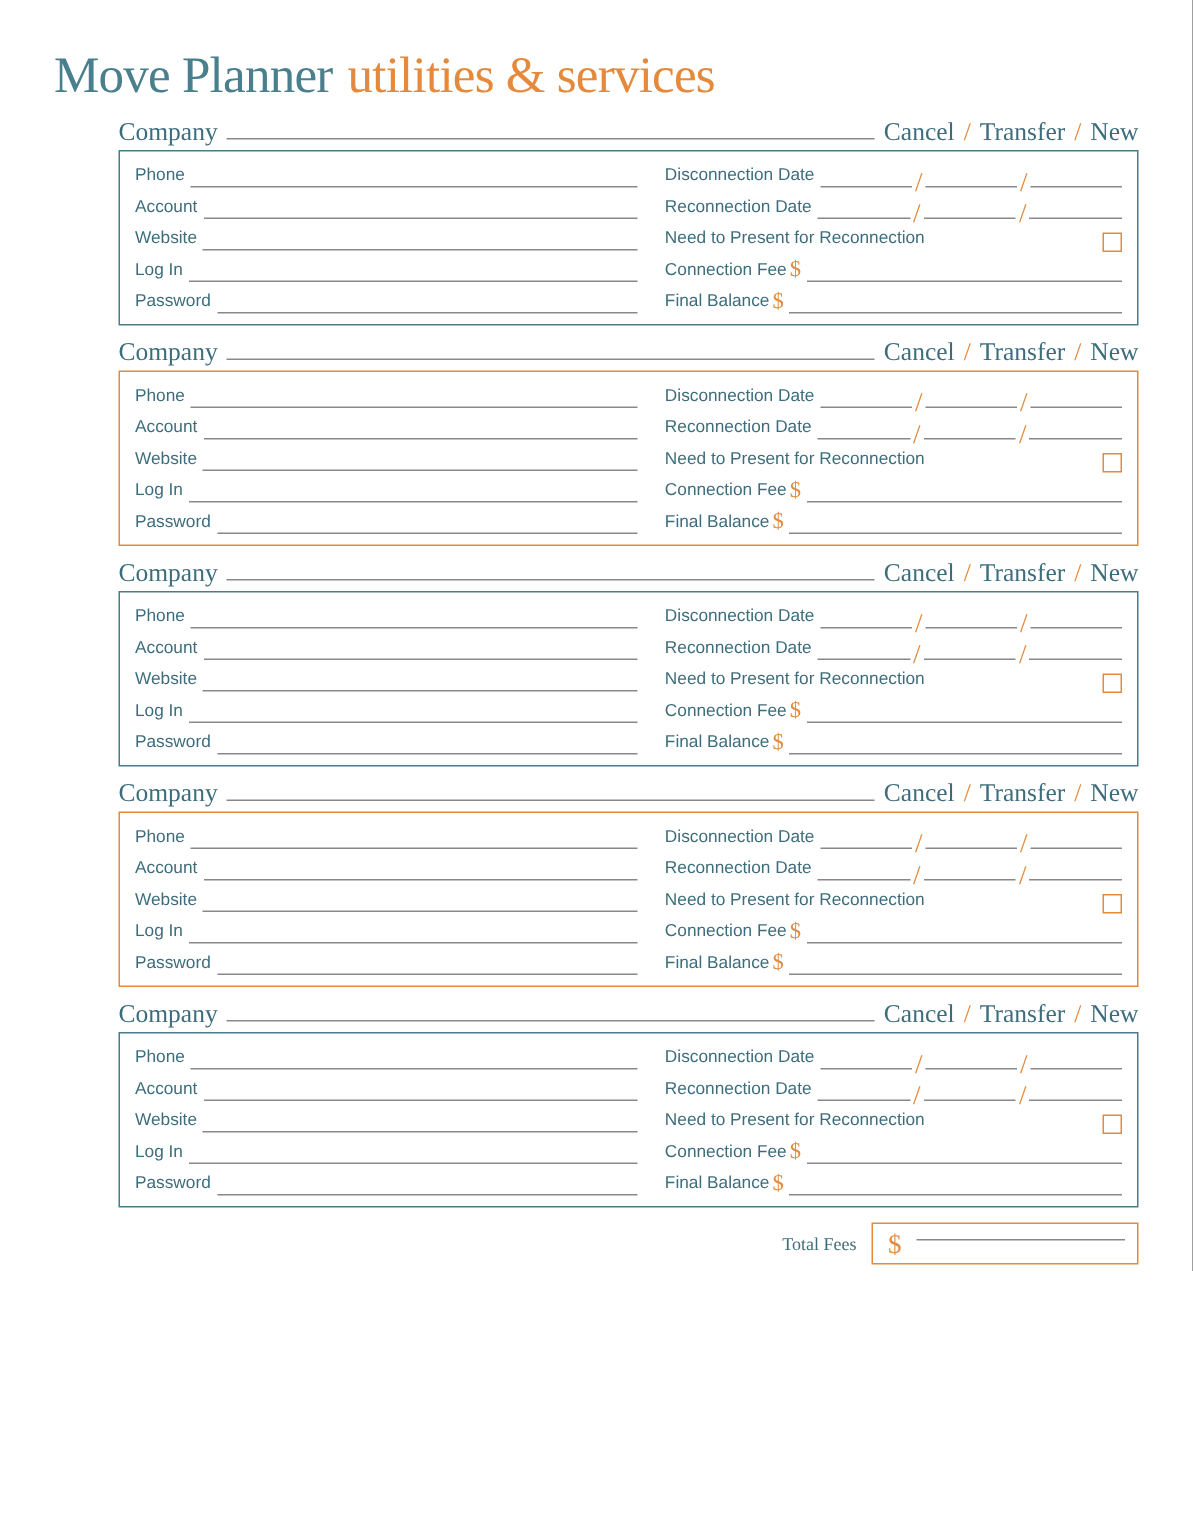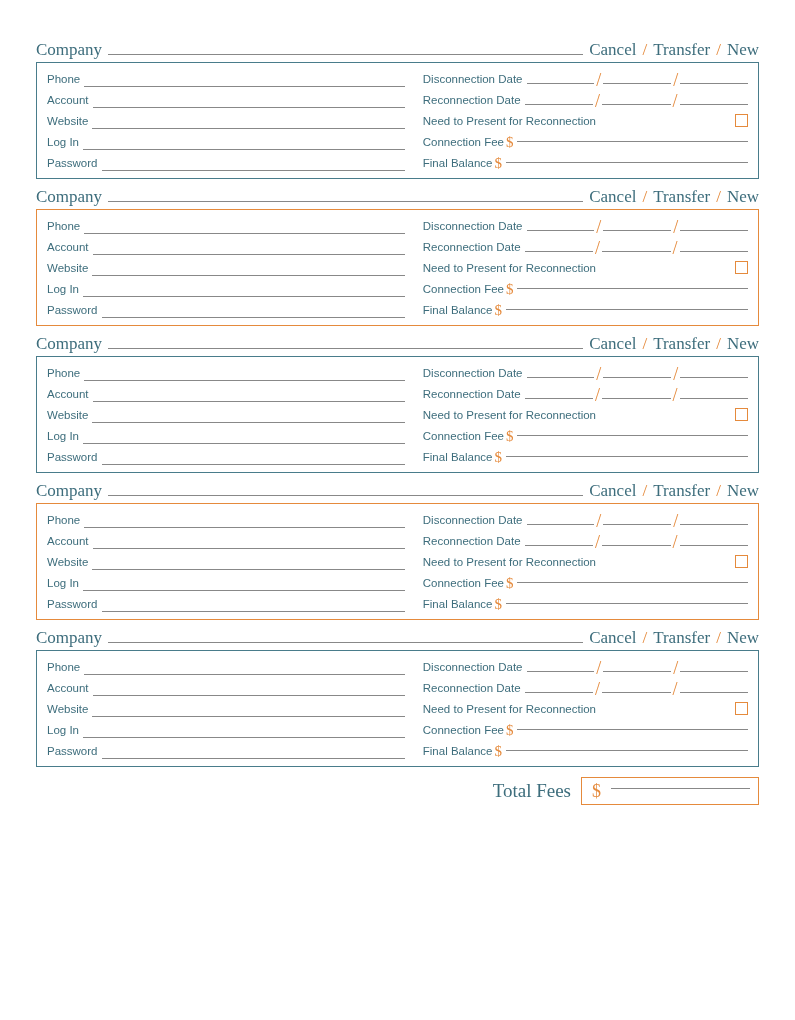--- a/index.html
+++ b/index.html
@@ -23,20 +23,21 @@
     display: flex;
     gap: 10px;
     align-items: baseline;
     font-size: 34px;
     letter-spacing: -0.5px;
   }
   .title .teal { color: #4a7f8e; }
   .title .orange { color: #e58a3c; }
   .section {
     margin-top: 8px;
+    margin-left: 43px;
   }
   .section .header {
     display: flex;
     justify-content: space-between;
     font-family: Georgia, serif;
     align-items: baseline;
     margin-bottom: 2px;
   }
   .header .company-label,
   .header .status .opt {
@@ -57,21 +58,21 @@
   .box.orange { border-color: #e58a3c; }
   .row {
     display: flex;
     font-family: Arial, Helvetica, sans-serif;
     font-size: 11.5px;
     color: #3d6d7c;
     line-height: 21px;
     align-items: flex-end;
   }
   .left-col { display: flex; flex: 1.1; }
-  .right-col { display: flex; flex: 1; align-items: center; margin-left: 18px; }
+  .right-col { display: flex; flex: 1; align-items: flex-end; margin-left: 18px; }
   .lbl { white-space: nowrap; }
   .fill {
     flex: 1;
     border-bottom: 1px solid #888;
     margin-left: 4px;
     margin-bottom: 3px;
     min-width: 10px;
   }
   .date-fill {
     display: flex;
@@ -110,21 +111,21 @@
   .total-row {
     display: flex;
     justify-content: flex-end;
     align-items: center;
     margin-top: 10px;
     gap: 10px;
   }
   .total-label {
     font-family: Georgia, serif;
     color: #3d6d7c;
-    font-size: 19px;
+    font-size: 12px;
   }
   .total-box {
     border: 1.5px solid #e58a3c;
     width: 160px;
     height: 26px;
     display: flex;
     align-items: center;
     padding: 0 8px;
   }
   .total-box .dollar { font-size: 18px; margin-right: 6px; }
@@ -141,20 +142,22 @@
     align-items: center;
   }
   .squirrel { font-style: normal; color: #888; font-size: 14px; }
 </style>
 </head>
 <body>
 
 <div class="page">
 
   <div class="title">
+    <span class="teal">Move Planner</span>
+    <span class="orange">utilities &amp; services</span>
   </div>
 
   <div id="sections">
       <div class="section">
     <div class="header">
       <span class="company-label">Company</span>
       <span class="company-line"></span>
       <span class="status">
         <span class="opt">Cancel</span>
         <span class="slash">/</span>

